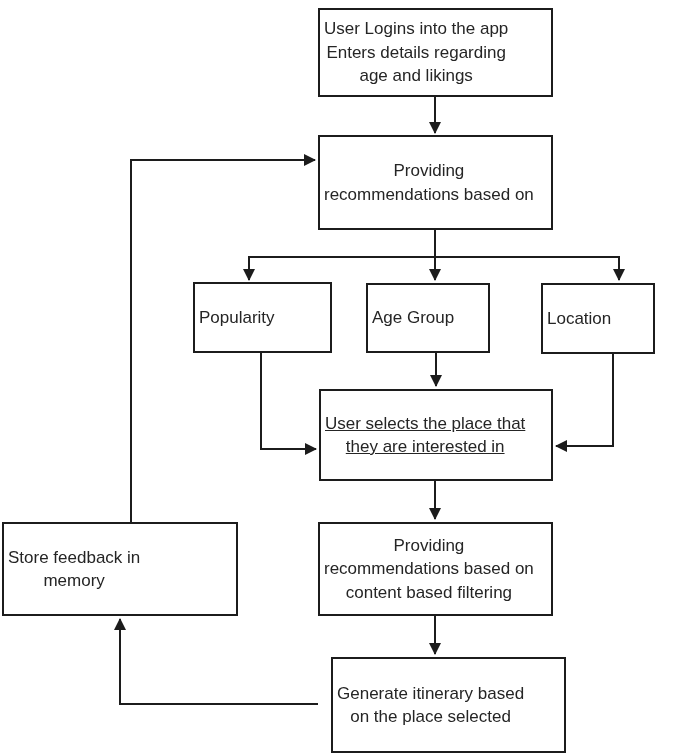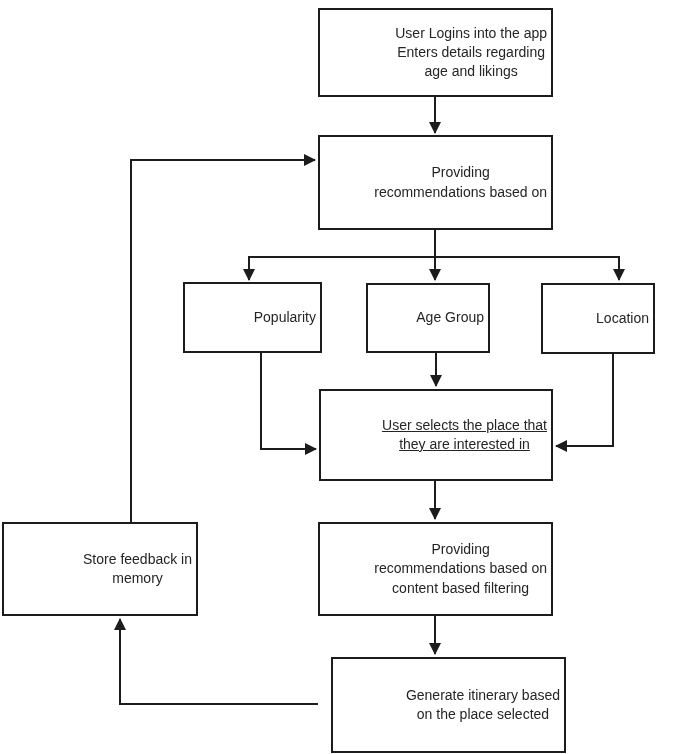--- a/index.html
+++ b/index.html
@@ -22,40 +22,40 @@
     width: 685px;
     height: 754px;
   }
   .node {
     position: absolute;
     box-sizing: border-box;
     border: 2px solid #1c1c1c;
     background: #ffffff;
     display: flex;
     align-items: center;
-    justify-content: flex-end;
+    justify-content: flex-start;
     text-align: center;
     color: #252525;
-    font-size: 14px;
+    font-size: 17px;
     line-height: 1.38;
     padding: 2px 4px;
   }
   .node .label {
     white-space: pre-line;
   }
   
   .n-login      { left: 318px; top: 8px;   width: 235px; height: 89px; }
   .n-recommend  { left: 318px; top: 135px; width: 235px; height: 95px; }
-  .n-popularity { left: 183px; top: 282px; width: 139px; height: 71px; }
+  .n-popularity { left: 193px; top: 282px; width: 139px; height: 71px; }
   .n-agegroup   { left: 366px; top: 283px; width: 124px; height: 70px; }
   .n-location   { left: 541px; top: 283px; width: 114px; height: 71px; }
   .n-select     { left: 319px; top: 389px; width: 234px; height: 92px; text-decoration: underline; }
   .n-content    { left: 318px; top: 522px; width: 235px; height: 94px; }
   .n-itinerary  { left: 331px; top: 657px; width: 235px; height: 96px; }
-  .n-feedback   { left: 2px;   top: 522px; width: 196px; height: 94px; }
+  .n-feedback   { left: 2px;   top: 522px; width: 236px; height: 94px; }
 </style>
 </head>
 <body>
 
 <div class="canvas">
 
   <svg class="connector-layer" viewBox="0 0 685 754" xmlns="http://www.w3.org/2000/svg">
     <defs>
       <marker id="arrow" markerUnits="userSpaceOnUse" markerWidth="13" markerHeight="13" refX="11" refY="6" orient="auto">
         <path d="M0,0 L12,6 L0,12 Z" fill="#1c1c1c"></path>

